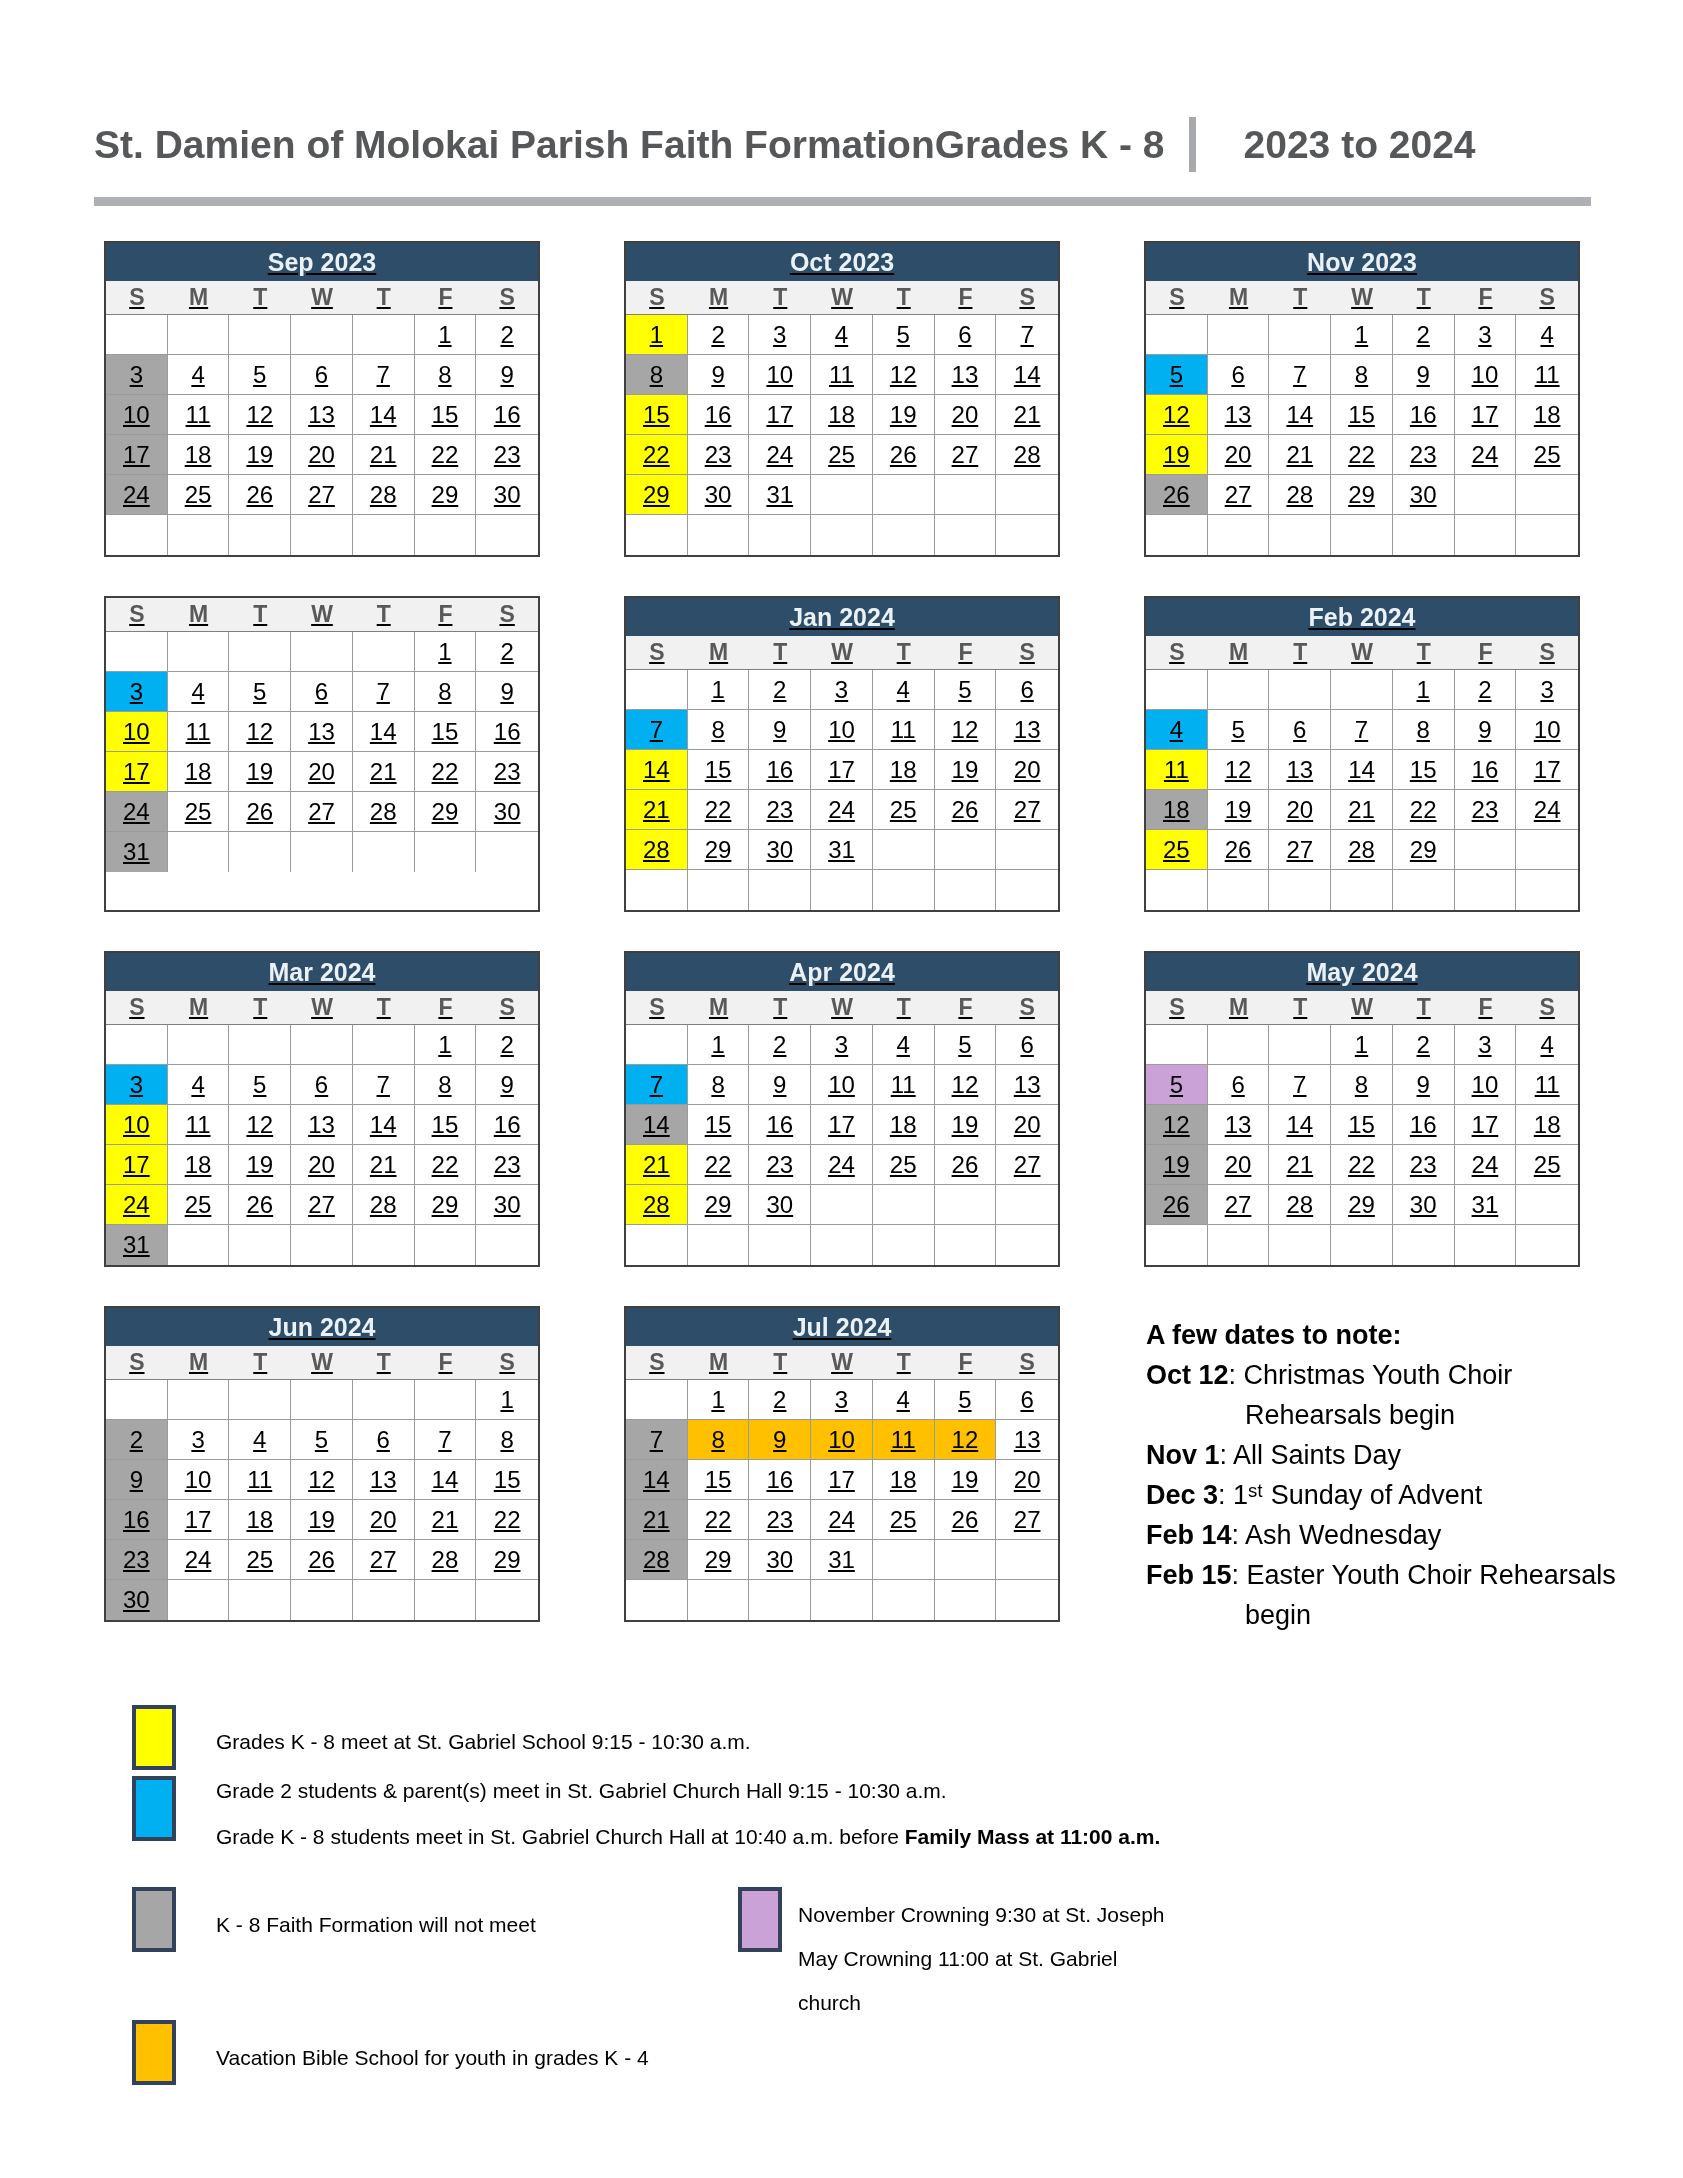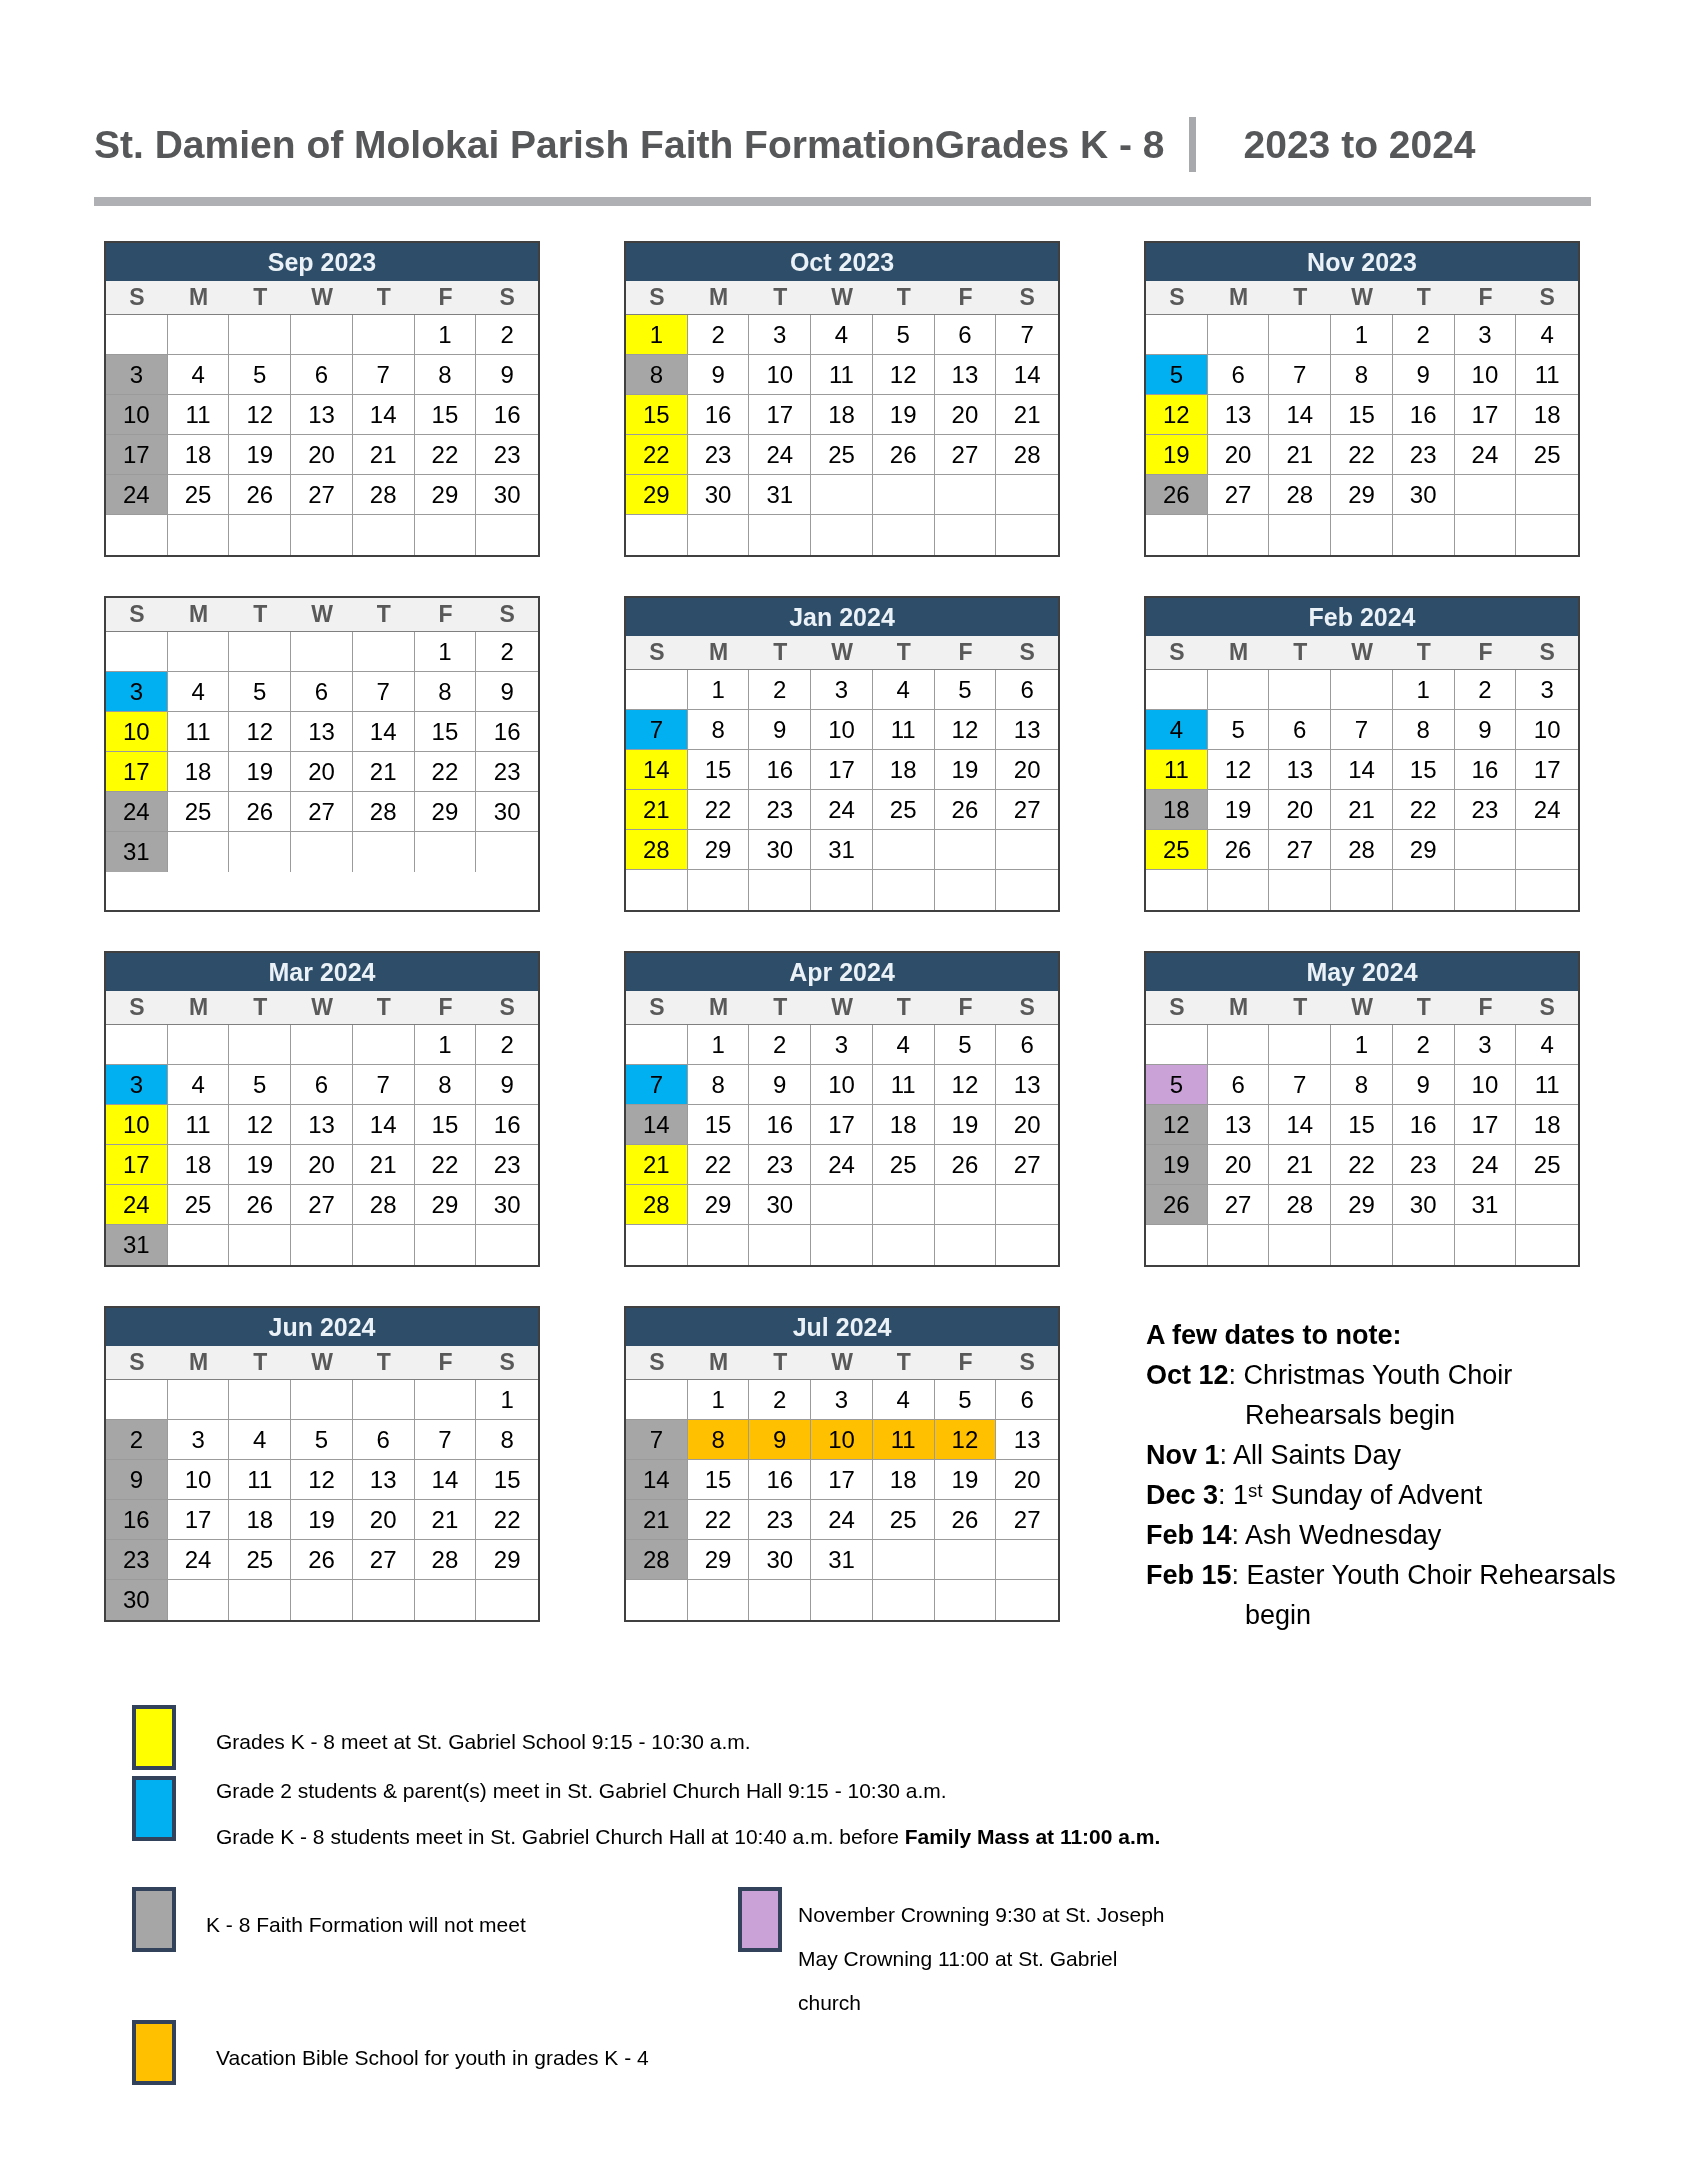--- a/index.html
+++ b/index.html
@@ -11,21 +11,21 @@
   .titlebar { position:absolute; left:94px; top:117px; display:flex; align-items:center;
               font-weight:bold; font-size:39px; color:#555759; white-space:nowrap; }
   .t-grades { }
   .vbar { width:7px; height:55px; background:#A7A9AC; margin:0 48px 0 24px; }
   .rule { position:absolute; left:94px; top:197px; width:1497px; height:9px; background:#AEB0B3; }
 
   
   #calendars { position:absolute; left:104px; top:241px;
                display:grid; grid-template-columns:repeat(3,436px);
                column-gap:84px; row-gap:39px; }
-  .cal { width:436px; border:2px solid #404040; background:#fff; }
+  .cal { width:436px; border:2px solid #404040; background:#fff;text-decoration:underline; }
   .cal-title { height:38px; background:#2E4D68; color:#EAF1F7; font-weight:bold;
                font-size:25px; display:flex; align-items:center; justify-content:center; }
   .dow { display:grid; grid-template-columns:repeat(7,1fr); background:#F1F1F1;
          border-bottom:1px solid #7F7F7F; }
   .dow span { height:33px; display:flex; align-items:center; justify-content:center;
               font-weight:bold; color:#595959; font-size:23px; }
   .week { display:grid; grid-template-columns:repeat(7,1fr); }
   .cell { height:40px; border-right:1px solid #9B9B9B; border-bottom:1px solid #9B9B9B;
           display:flex; align-items:center; justify-content:center;
           font-size:24px; background:#fff; }
@@ -47,21 +47,21 @@
   
   .swatch { position:absolute; width:44px; height:65px; border:4px solid #31425A; }
   .sw-yellow { left:132px; top:1705px; background:#FFFF00; }
   .sw-blue   { left:132px; top:1776px; background:#00B0F0; }
   .sw-gray   { left:132px; top:1887px; background:#A6A6A6; }
   .sw-purple { left:738px; top:1887px; background:#CBA2D7; }
   .sw-orange { left:132px; top:2020px; background:#FFC000; }
   .lg-text { position:absolute; font-size:21px; line-height:46px; }
   .lg-yellow { left:216px; top:1719px; }
   .lg-blue   { left:216px; top:1768px; }
-  .lg-gray   { left:206px; top:1902px; }
+  .lg-gray   { left:216px; top:1902px; }
   .lg-purple { left:798px; top:1893px; line-height:44px; }
   .lg-orange { left:216px; top:2035px; }
 </style>
 </head>
 <body>
 
 <header class="titlebar">
   <span>St. Damien of Molokai Parish Faith Formation</span>
   <span class="t-grades">Grades K - 8</span>
   <span class="vbar"></span>

